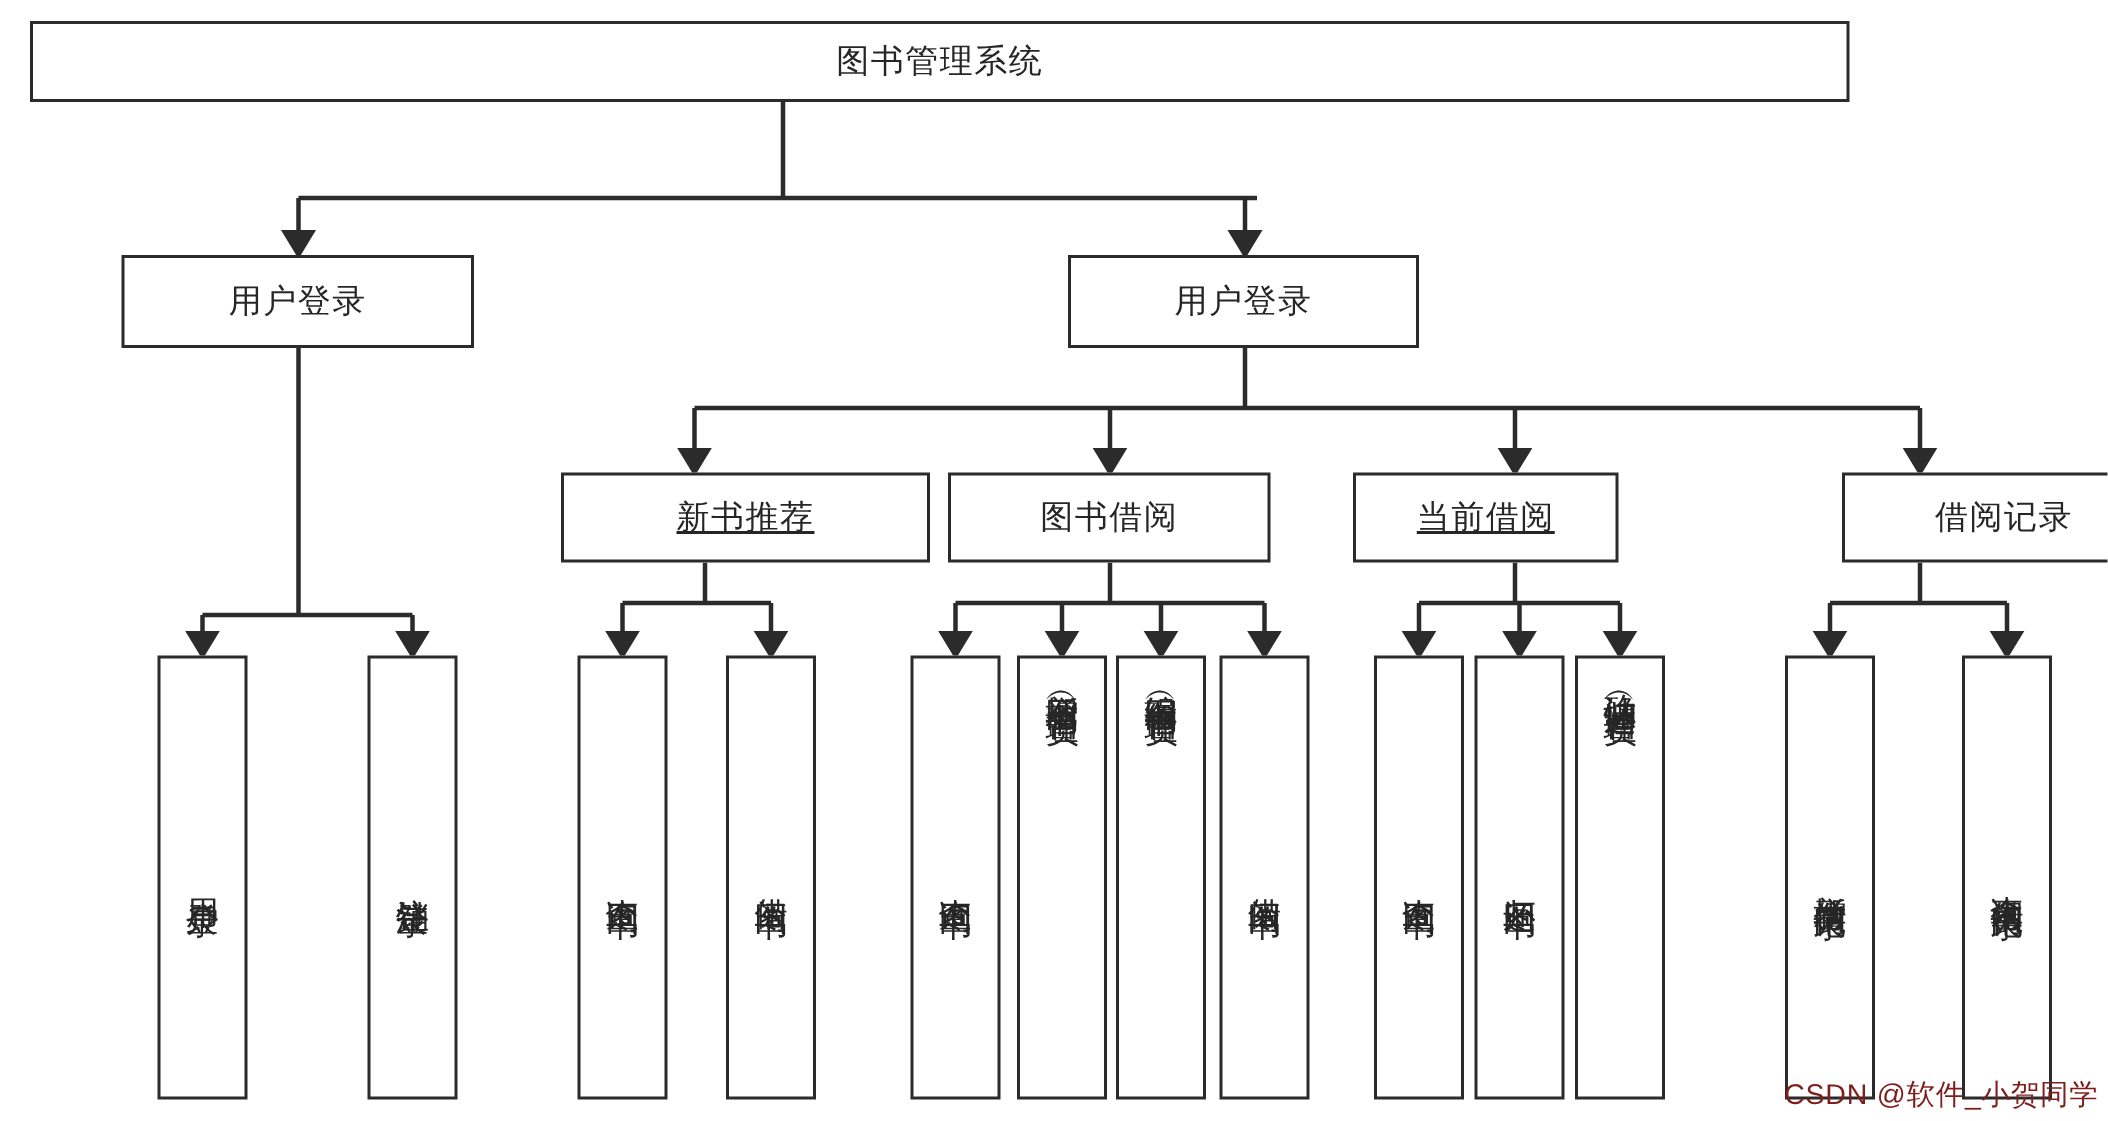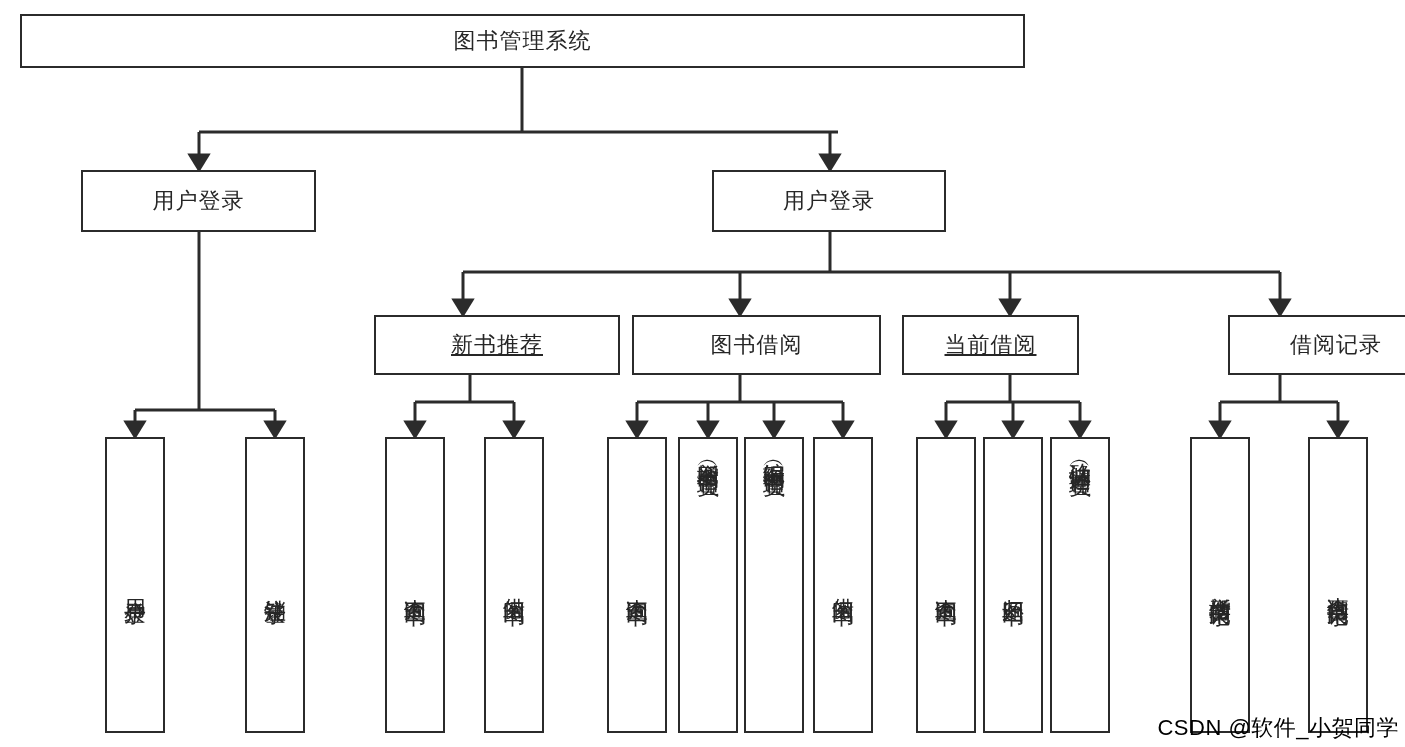--- a/index.html
+++ b/index.html
@@ -39,22 +39,22 @@
     line-height:1.18;
     letter-spacing:2px;
     white-space:nowrap;
   }
   .node.v.mid{align-items:center;padding-top:0;}
 
   .watermark{
     position:absolute;
     right:6px;
     bottom:4px;
-    font-size:22px;
-    color:#000000;
+    font-size:19px;
+    color:#7f1d1d;
     letter-spacing:0.5px;
     white-space:nowrap;
     pointer-events:none;
   }
 </style>
 </head>
 <body>
 
 <div id="canvas">
 
@@ -101,27 +101,27 @@
       <path d="M1013,402 L1013,430" marker-end="url(#arw)"></path>
       <path d="M1080,402 L1080,430" marker-end="url(#arw)"></path>
 
       <path d="M1280,375 L1280,402"></path>
       <path d="M1220,402 L1338,402"></path>
       <path d="M1220,402 L1220,430" marker-end="url(#arw)"></path>
       <path d="M1338,402 L1338,430" marker-end="url(#arw)"></path>
     </g>
   </svg>
 
-  <div class="node h" style="left: 20px; top: 14px; width: 1005px; height: 54px;">图书管理系统</div>
+  <div class="node h" style="left: 20px; top: 14px; width: 1213px; height: 54px;">图书管理系统</div>
 
   <div class="node h" style="left: 81px; top: 170px; width: 235px; height: 62px;">用户登录</div>
   <div class="node h" style="left: 712px; top: 170px; width: 234px; height: 62px;">用户登录</div>
 
   <div class="node h" style="left: 374px; top: 315px; width: 246px; height: 60px; text-decoration: underline;">新书推荐</div>
-  <div class="node h" style="left: 632px; top: 315px; width: 249px; height: 60px;">图书借阅</div>
+  <div class="node h" style="left: 632px; top: 315px; width: 215px; height: 60px;">图书借阅</div>
   <div class="node h" style="left: 902px; top: 315px; width: 177px; height: 60px; text-decoration: underline;">当前借阅</div>
   <div class="node h" style="left: 1228px; top: 315px; width: 216px; height: 60px;">借阅记录</div>
 
   <div class="node v mid" style="left: 105px; top: 437px; width: 60px; height: 296px;">
     <span class="vtext">用户登录</span>
     </div>
   <div class="node v mid" style="left: 245px; top: 437px; width: 60px; height: 296px;">
     <span class="vtext">注销登录</span>
     </div>
   <div class="node v mid" style="left: 385px; top: 437px; width: 60px; height: 296px;">

